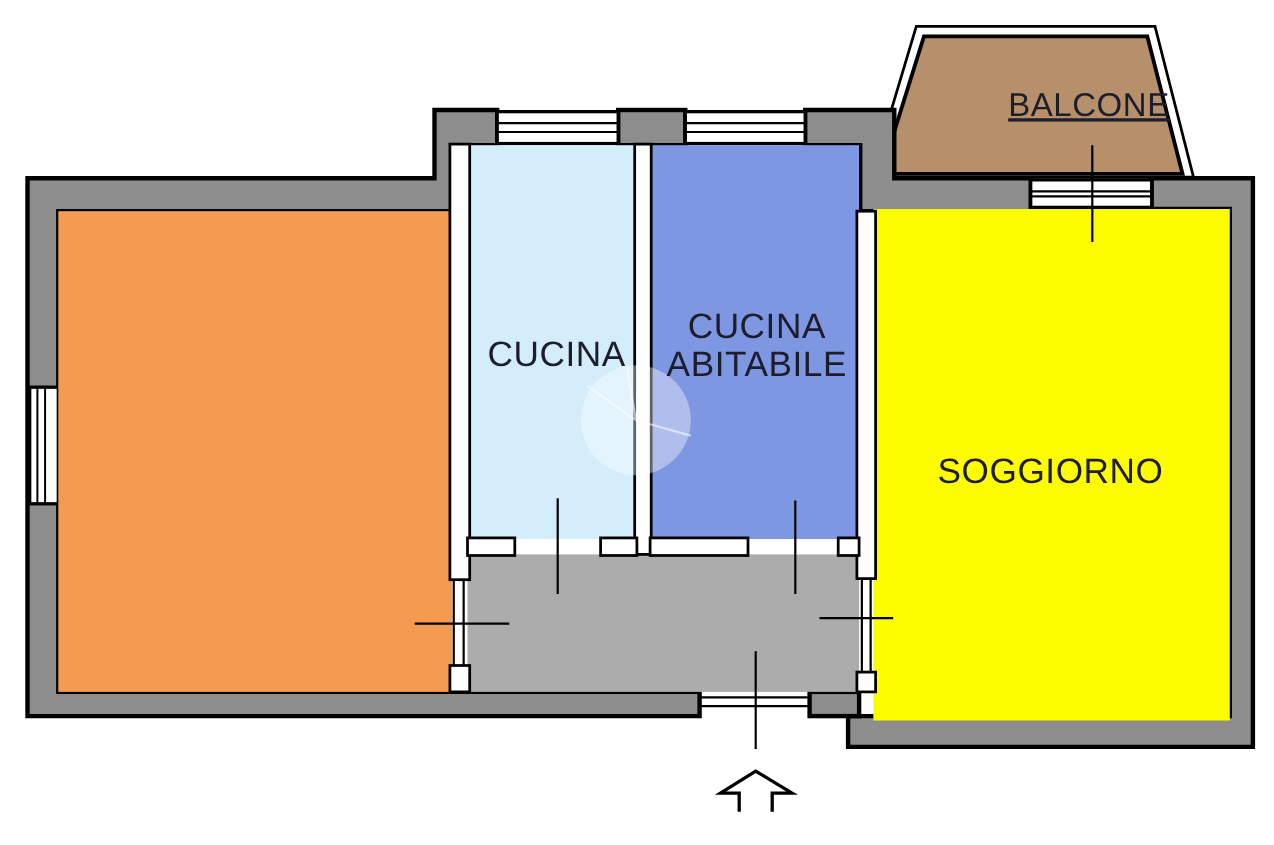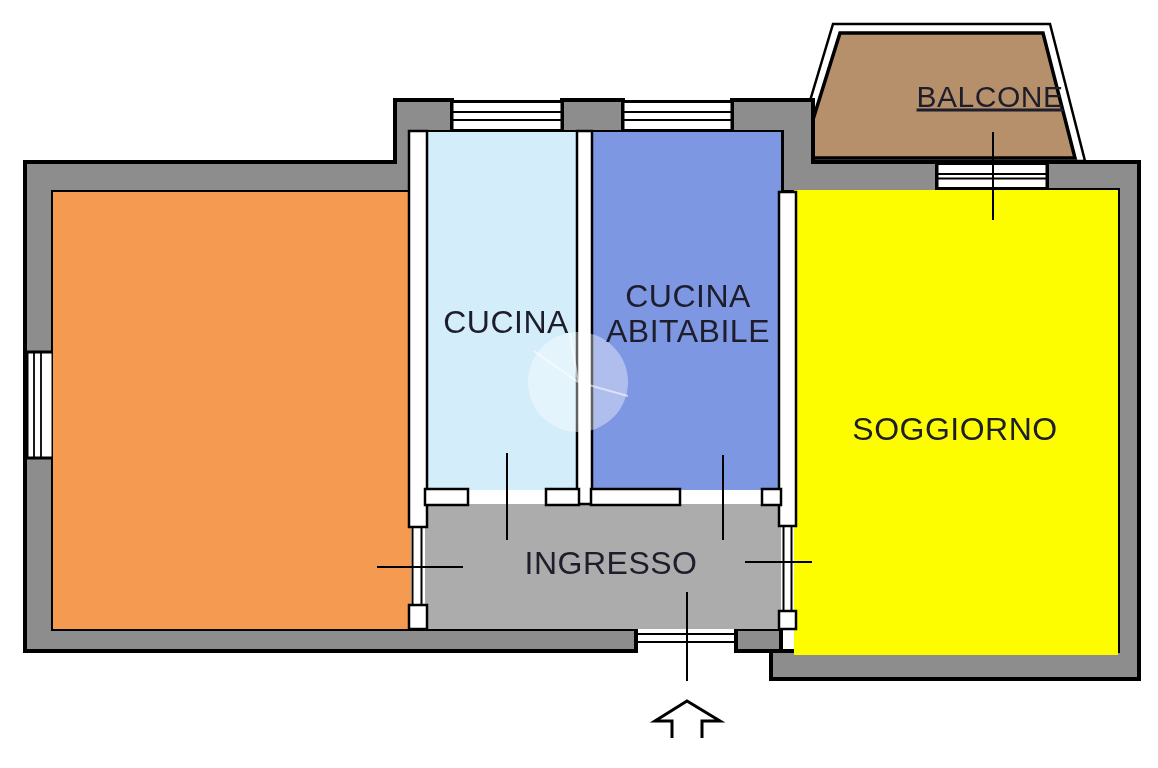--- a/index.html
+++ b/index.html
@@ -118,17 +118,16 @@
 
   <div class="room-label" style="left:506px;top:322px;">CUCINA</div>
 
   <div class="room-label" style="left:688px;top:314px;">
     <div>CUCINA</div>
     <div>ABITABILE</div>
   </div>
 
   <div class="room-label" style="left:955px;top:429px;">SOGGIORNO</div>
 
-  <div class="room-label" style="left:611px;top:563px;">INGRESSO</div>
 
   <div class="room-label small" style="left:990px;top:96px;text-decoration:underline;">BALCONE</div>
 
 </div>
 
 </body></html>

